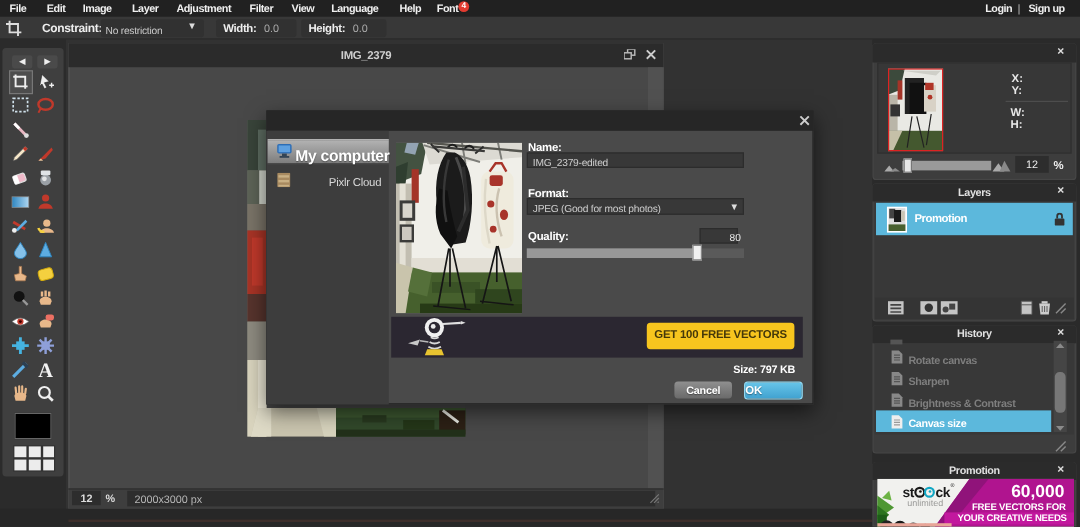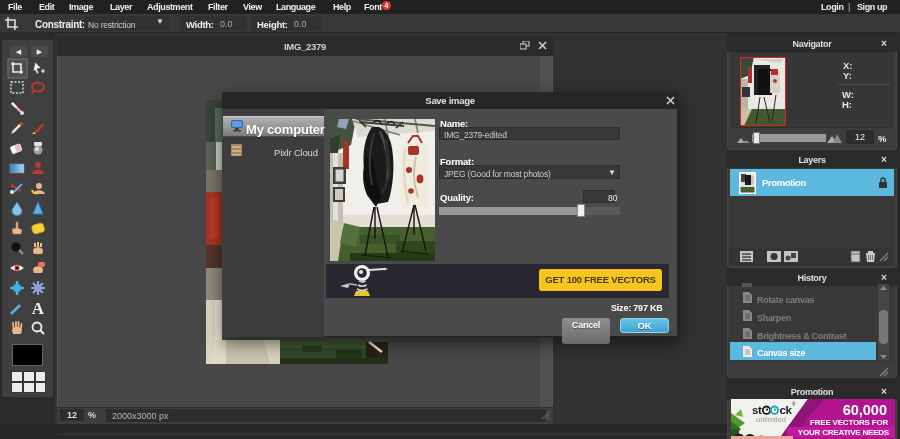--- a/index.html
+++ b/index.html
@@ -241,21 +241,20 @@
     <path d="M8 1 L1 8 M8 4 L4 8 M8 7 L7 8" stroke="#777" stroke-width="1"></path>
   </svg>
 
   <div class="abs" style="left:0;top:424px;width:727px;height:15px;background:#272727;"></div>
   <div class="abs" style="left:57px;top:433px;width:676px;height:2px;background:#3d2e2a;"></div>
 
   <div class="abs" style="left:727px;top:33px;width:173px;height:406px;background:#2a2a2a;"></div>
 
   <div class="abs" style="left:727px;top:36px;width:170px;height:114px;background:#3d3d3d;border:1px solid #464646;border-radius:3px;"></div>
   <div class="abs" style="left:727px;top:36px;width:170px;height:16px;background:#2b2b2b;border-radius:3px 3px 0 0;"></div>
-  <div class="abs ttl" style="left:727px;top:39px;width:170px;">Navigator</div>
   <span class="abs" style="left:881px;top:38px;font-size:10px;color:#ddd;font-weight:bold;">×</span>
   <div class="abs" style="left:731px;top:52px;width:162px;height:76px;background:#373737;border:1px solid #2f2f2f;"></div>
 
   <svg class="abs" style="left:740px;top:57px;" width="46" height="69" viewBox="0 0 46 69">
     <rect x="0" y="0" width="46" height="69" fill="#e9e9e4"></rect>
     <polygon points="0,0 14,0 10,18 0,22" fill="#3c4a3c"></polygon>
     <rect x="0" y="22" width="8" height="30" fill="#b9b5a8"></rect>
     <rect x="8" y="10" width="4" height="16" fill="#a43428"></rect>
     <path d="M12 2 L40 6 L44 2 Z" fill="#cfcfc8"></path>
     <rect x="14" y="8" width="16" height="30" fill="#222"></rect>
@@ -398,21 +397,20 @@
 
     <text x="156" y="15.5" font-size="14.5" font-weight="bold" fill="#fff" text-anchor="end" font-family="Liberation Sans">60,000</text>
     <text x="157" y="26" font-size="8" font-weight="bold" fill="#fff" text-anchor="end" font-family="Liberation Sans" letter-spacing="-0.2">FREE VECTORS FOR</text>
     <rect x="56" y="28" width="108" height="10" fill="#c2189e"></rect>
     <text x="158" y="35.5" font-size="8" font-weight="bold" fill="#fff" text-anchor="end" font-family="Liberation Sans" letter-spacing="-0.2">YOUR CREATIVE NEEDS</text>
     <rect x="0" y="37" width="62" height="3" fill="#e8a598"></rect>
   </svg>
 
   <div class="abs" style="left:222px;top:92px;width:456px;height:245px;background:#4a4a4a;box-shadow:0 6px 16px rgba(0,0,0,0.55);border:1px solid #222;"></div>
   <div class="abs" style="left:222px;top:92px;width:456px;height:17px;background:#262626;"></div>
-  <div class="abs ttl" style="left:222px;top:95px;width:456px;font-size:9.5px;">Save image</div>
   <svg class="abs" style="left:666px;top:96px;" width="9" height="9" viewBox="0 0 9 9">
     <path d="M1 1 L8 8 M8 1 L1 8" stroke="#ccc" stroke-width="1.6"></path>
   </svg>
 
   <div class="abs" style="left:222px;top:109px;width:102px;height:228px;background:#3d3d3d;"></div>
   <div class="abs" style="left:223px;top:116px;width:101px;height:21px;background:linear-gradient(#b2b2b2,#7d7d7d);border-top:1px solid #cfcfcf;border-bottom:1px solid #4a4a4a;"></div>
   <svg class="abs" style="left:230px;top:120px;" width="14" height="12" viewBox="0 0 14 12">
     <rect x="1" y="0" width="12" height="8" rx="1.5" fill="#2d6db5"></rect>
     <rect x="2.2" y="1.2" width="9.6" height="5.6" fill="#5ea0e0"></rect>
     <rect x="5" y="8" width="4" height="2" fill="#345"></rect>
@@ -501,16 +499,16 @@
     <path d="M33 5 L48 4" stroke="#e0e0e0" stroke-width="1.8"></path>
     <path d="M48 2.5 l4 1.5 l-4 1.5 z" fill="#e0e0e0"></path>
     <path d="M23 16 q3 2 6.5 0 M22 20 q4 2.5 8.5 0 M21 24 q5 3 10.5 0" stroke="#d8d8d8" stroke-width="1.5" fill="none"></path>
     <polygon points="20,26 32,26 34,31 18,31" fill="#e8c430"></polygon>
     <path d="M4 21 L14 18 L12 23 Z" fill="#c8c8c8"></path>
     <path d="M14 19 L21 20" stroke="#b8b8b8" stroke-width="1.3"></path>
   </svg>
   <div class="abs" style="left:539px;top:269px;width:123px;height:22px;background:#f7c51e;border-radius:3px;color:#45390a;font-size:9.5px;font-weight:bold;text-align:center;line-height:22px;white-space:nowrap;letter-spacing:-0.2px;">GET 100 FREE VECTORS</div>
 
   <span class="abs b" style="left:611px;top:303px;font-size:9px;color:#fff;letter-spacing:-0.2px;text-align:center;">Size: 797 KB</span>
-  <div class="abs" style="left:562px;top:318px;width:48px;height:26px;background:linear-gradient(#8f8f8f,#6a6a6a);border-radius:3px;color:#fff;font-size:9px;font-weight:bold;text-align:center;line-height:14px;letter-spacing:-0.2px;text-shadow:0 1px 1px rgba(0,0,0,0.4);">Cancel</div>
-  <div class="abs" style="left:620px;top:318px;width:49px;height:15px;background:linear-gradient(#66c4e8,#41a2d0);border:1px solid #90d9f2;border-radius:3px;color:#fff;font-size:9.5px;font-weight:bold;text-align:center;line-height:13px;text-shadow:0 1px 1px rgba(0,0,0,0.4);">OK</div>
+  <div class="abs" style="left:562px;top:318px;width:48px;height:14px;background:linear-gradient(#8f8f8f,#6a6a6a);border-radius:3px;color:#fff;font-size:9px;font-weight:bold;text-align:center;line-height:14px;letter-spacing:-0.2px;text-shadow:0 1px 1px rgba(0,0,0,0.4);">Cancel</div>
+  <div class="abs" style="left:620px;top:318px;width:49px;height:15px;background:linear-gradient(#66c4e8,#41a2d0);border:1px solid #90d9f2;border-radius:3px;color:#fff;font-size:9.5px;font-weight:bold;line-height:13px;text-shadow:0 1px 1px rgba(0,0,0,0.4);">OK</div>
 
 </div>
 
 </body></html>

